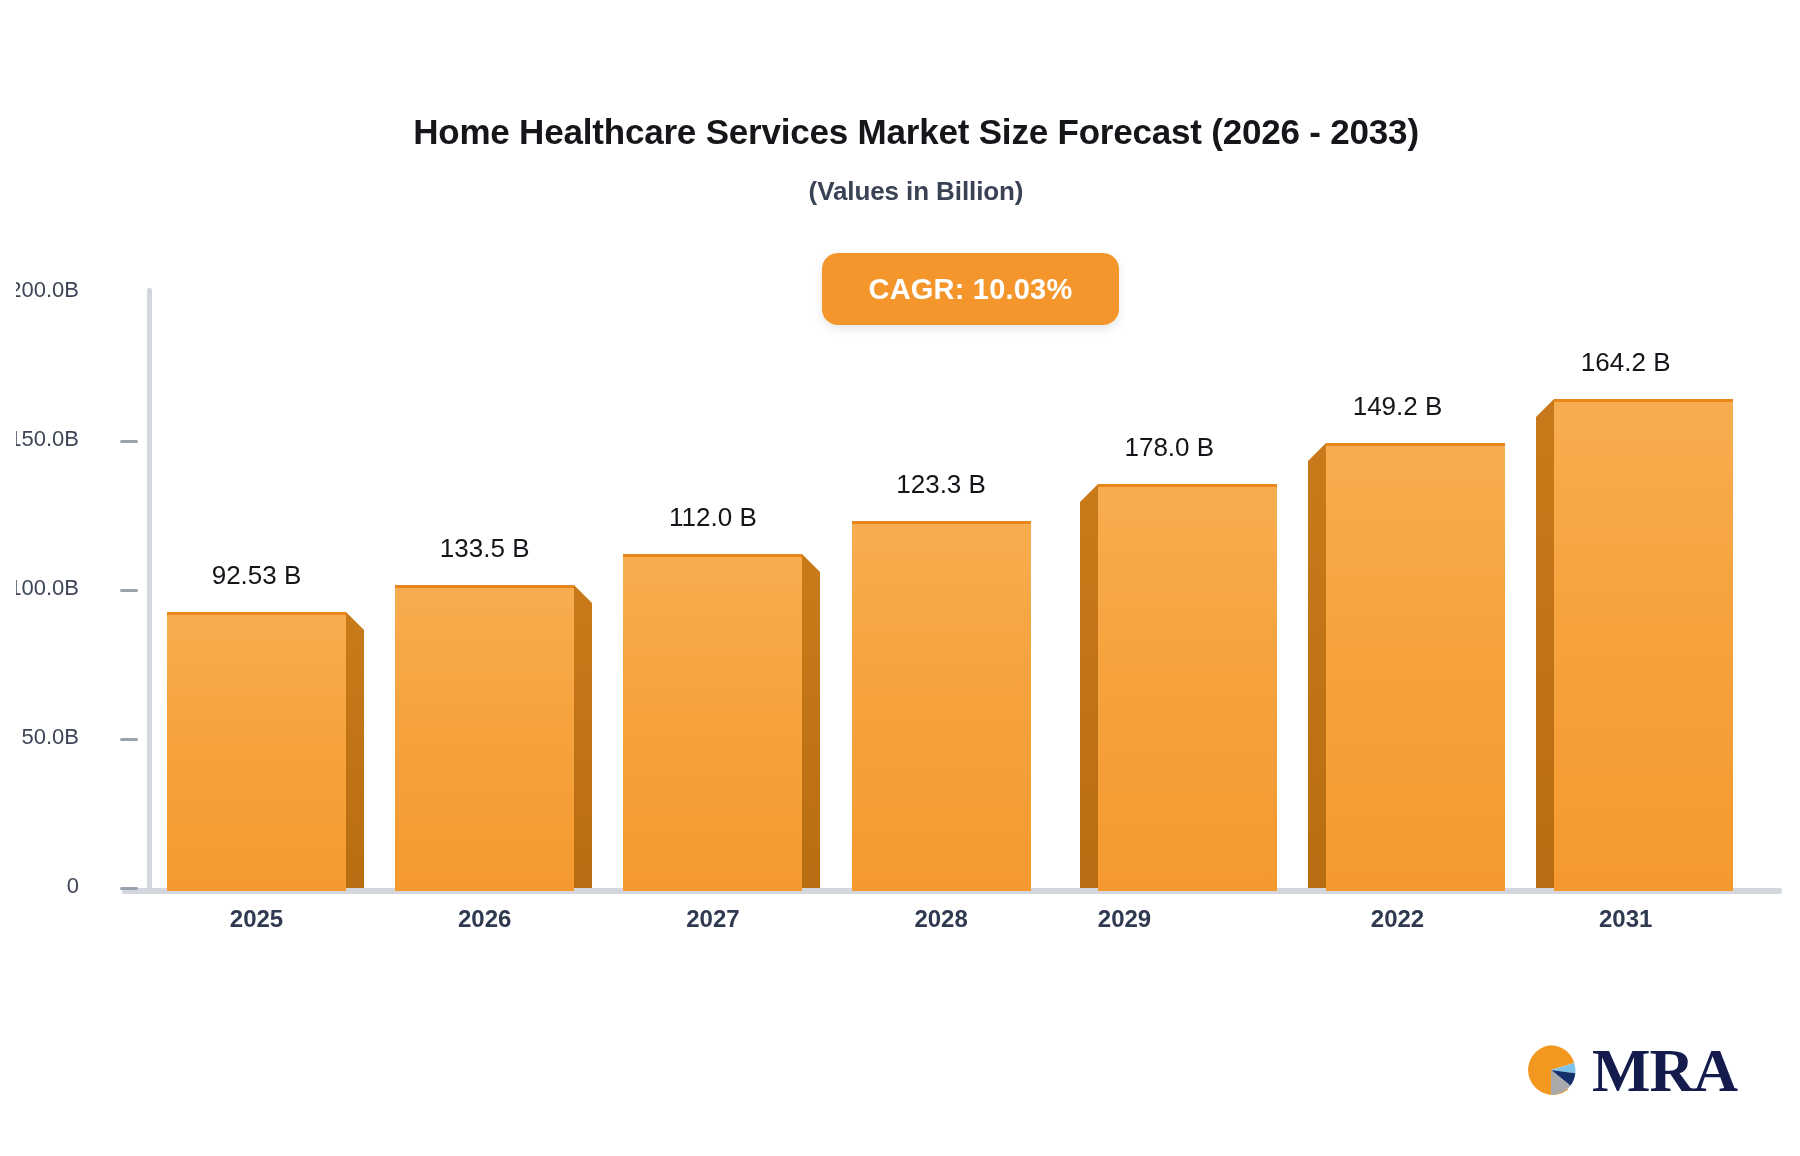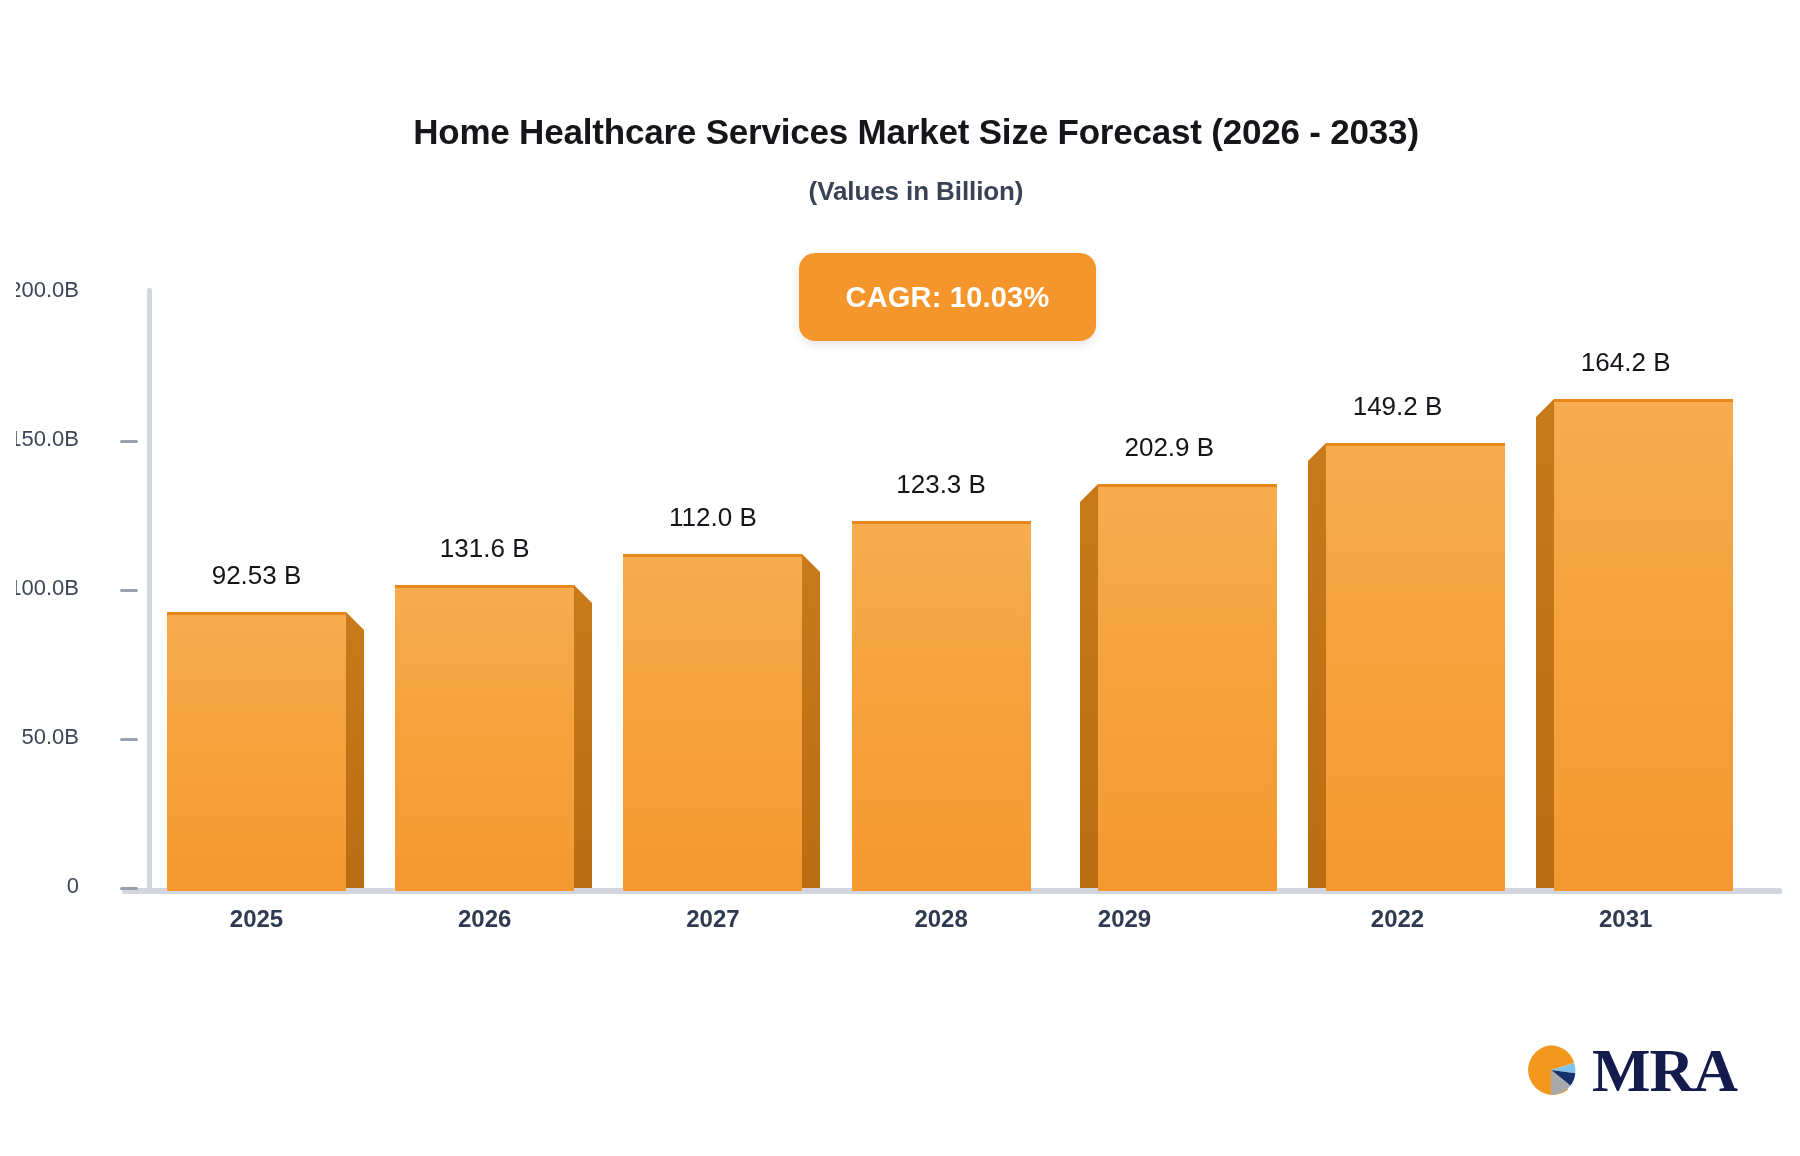--- a/index.html
+++ b/index.html
@@ -42,24 +42,24 @@
     text-align: center;
     font-size: 26px;
     font-weight: 600;
     color: #3a4356;
     letter-spacing: -0.1px;
   }
 
   
   #cagr-badge {
     position: absolute;
-    left: 783px;
+    left: 806px;
     top: 253px;
     width: 297px;
-    height: 88px;
+    height: 72px;
     background: #F4962B;
     border-radius: 16px;
     box-shadow: 0 4px 10px rgba(0,0,0,0.10);
     display: flex;
     align-items: center;
     justify-content: center;
     cursor: pointer;
   }
   #cagr-badge span {
     color: #ffffff;
@@ -203,37 +203,37 @@
           <div class="bar-front" style="width: 179px; height: 275.739px; left: 0px; top: 0px;"></div>
           <div class="bar-side" style="width: 18px; height: 257.739px; left: 179px; top: 18px;"></div>
           <div class="bar-top-wedge" style="top: 0px; left: 179px; border-left: 18px solid rgb(200, 122, 26); border-top: 18px solid transparent;"></div>
         </div>
         <div class="bar-value-label" style="left: 121px; width: 239px; top: 560.261px;">92.53 B</div>
         <div class="bar-group" style="left: 379.2px; top: 584.636px; width: 197px; height: 303.364px; bottom: auto;">
           <div class="bar-front" style="width: 179px; height: 303.364px; left: 0px; top: 0px;"></div>
           <div class="bar-side" style="width: 18px; height: 285.364px; left: 179px; top: 18px;"></div>
           <div class="bar-top-wedge" style="top: 0px; left: 179px; border-left: 18px solid rgb(200, 122, 26); border-top: 18px solid transparent;"></div>
         </div>
-        <div class="bar-value-label" style="left: 349.2px; width: 239px; top: 532.636px;">131.6 B</div>
+        <div class="bar-value-label" style="left: 349.2px; width: 239px; top: 532.636px;">133.5 B</div>
         <div class="bar-group" style="left: 607.4px; top: 554.24px; width: 197px; height: 333.76px; bottom: auto;">
           <div class="bar-front" style="width: 179px; height: 333.76px; left: 0px; top: 0px;"></div>
           <div class="bar-side" style="width: 18px; height: 315.76px; left: 179px; top: 18px;"></div>
           <div class="bar-top-wedge" style="top: 0px; left: 179px; border-left: 18px solid rgb(200, 122, 26); border-top: 18px solid transparent;"></div>
         </div>
         <div class="bar-value-label" style="left: 577.4px; width: 239px; top: 502.24px;">112.0 B</div>
         <div class="bar-group" style="left: 835.6px; top: 520.566px; width: 197px; height: 367.434px; bottom: auto;">
           <div class="bar-front" style="width: 179px; height: 367.434px; left: 0px; top: 0px;"></div>
         </div>
         <div class="bar-value-label" style="left: 805.6px; width: 239px; top: 468.566px;">123.3 B</div>
         <div class="bar-group" style="left: 1063.8px; top: 483.912px; width: 197px; height: 404.088px; bottom: auto;">
           <div class="bar-front" style="width: 179px; height: 404.088px; left: 18px; top: 0px;"></div>
           <div class="bar-side" style="width: 18px; height: 386.088px; left: 0px; top: 18px;"></div>
           <div class="bar-top-wedge" style="top: 0px; left: 0px; border-right: 18px solid rgb(200, 122, 26); border-top: 18px solid transparent;"></div>
         </div>
-        <div class="bar-value-label" style="left: 1033.8px; width: 239px; top: 431.912px;">202.9 B</div>
+        <div class="bar-value-label" style="left: 1033.8px; width: 239px; top: 431.912px;">178.0 B</div>
         <div class="bar-group" style="left: 1292px; top: 443.384px; width: 197px; height: 444.616px; bottom: auto;">
           <div class="bar-front" style="width: 179px; height: 444.616px; left: 18px; top: 0px;"></div>
           <div class="bar-side" style="width: 18px; height: 426.616px; left: 0px; top: 18px;"></div>
           <div class="bar-top-wedge" style="top: 0px; left: 0px; border-right: 18px solid rgb(200, 122, 26); border-top: 18px solid transparent;"></div>
         </div>
         <div class="bar-value-label" style="left: 1262px; width: 239px; top: 391.384px;">149.2 B</div>
         <div class="bar-group" style="left: 1520.2px; top: 398.684px; width: 197px; height: 489.316px; bottom: auto;">
           <div class="bar-front" style="width: 179px; height: 489.316px; left: 18px; top: 0px;"></div>
           <div class="bar-side" style="width: 18px; height: 471.316px; left: 0px; top: 18px;"></div>
           <div class="bar-top-wedge" style="top: 0px; left: 0px; border-right: 18px solid rgb(200, 122, 26); border-top: 18px solid transparent;"></div>

